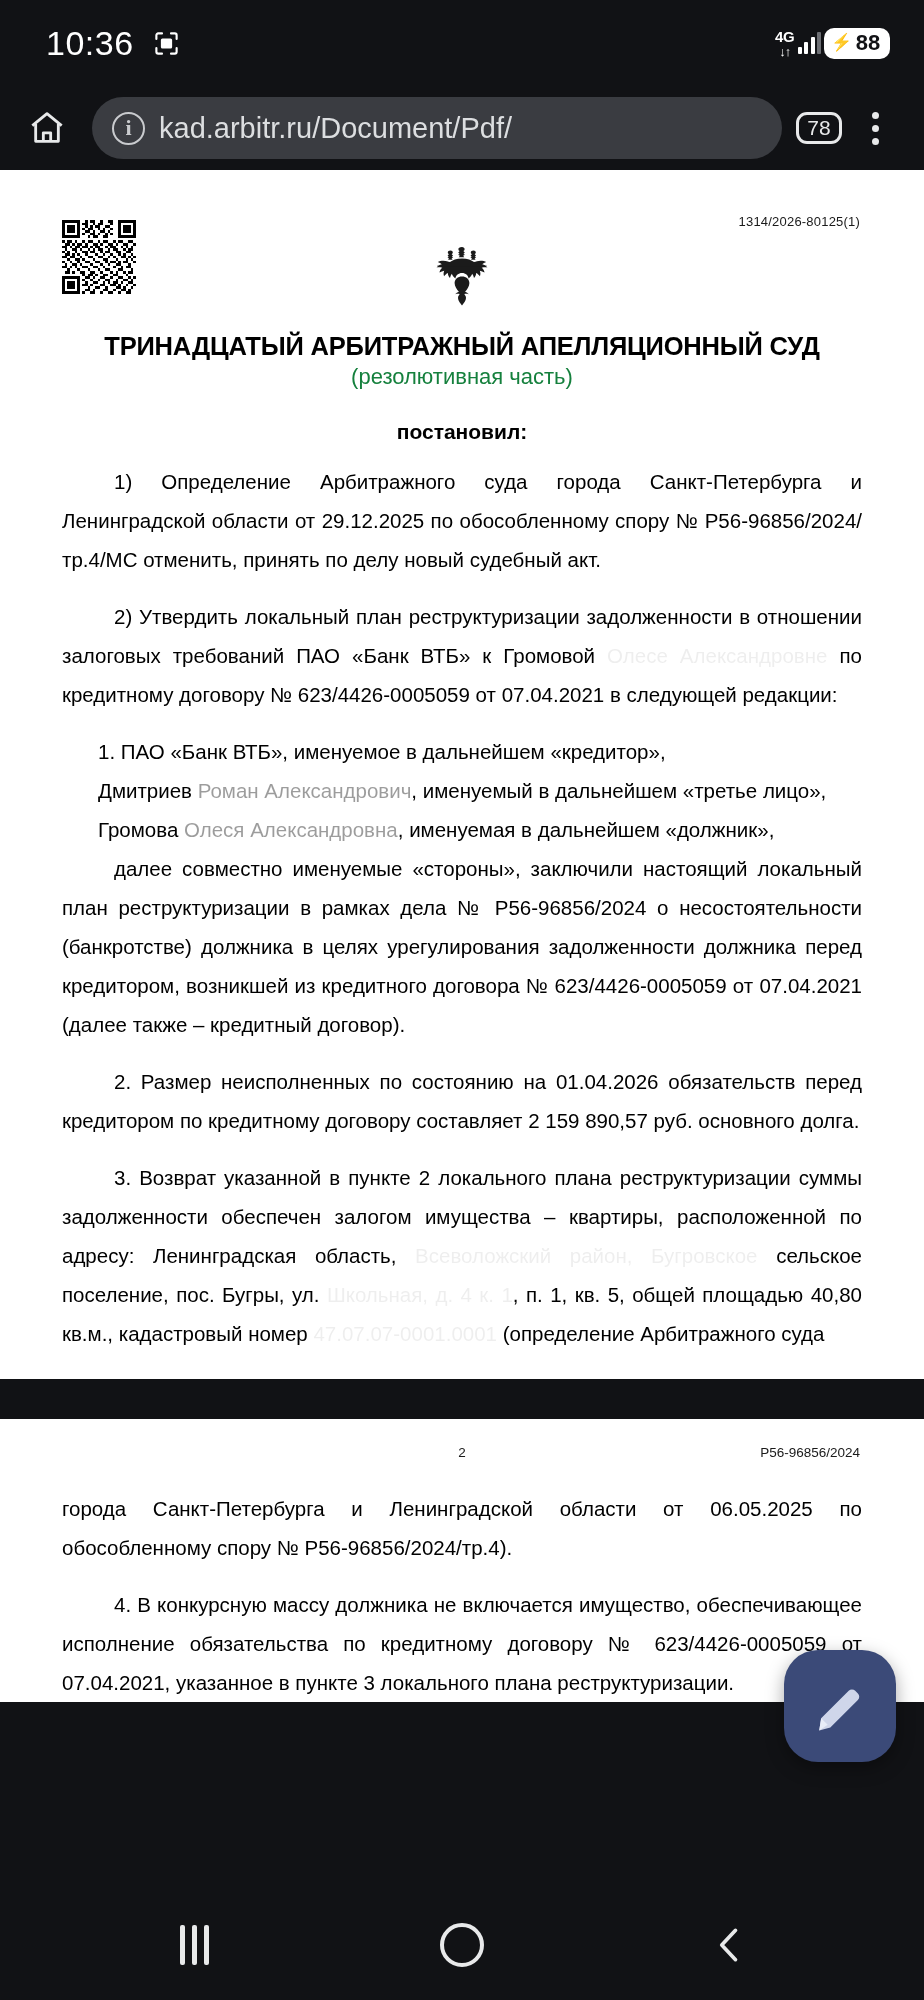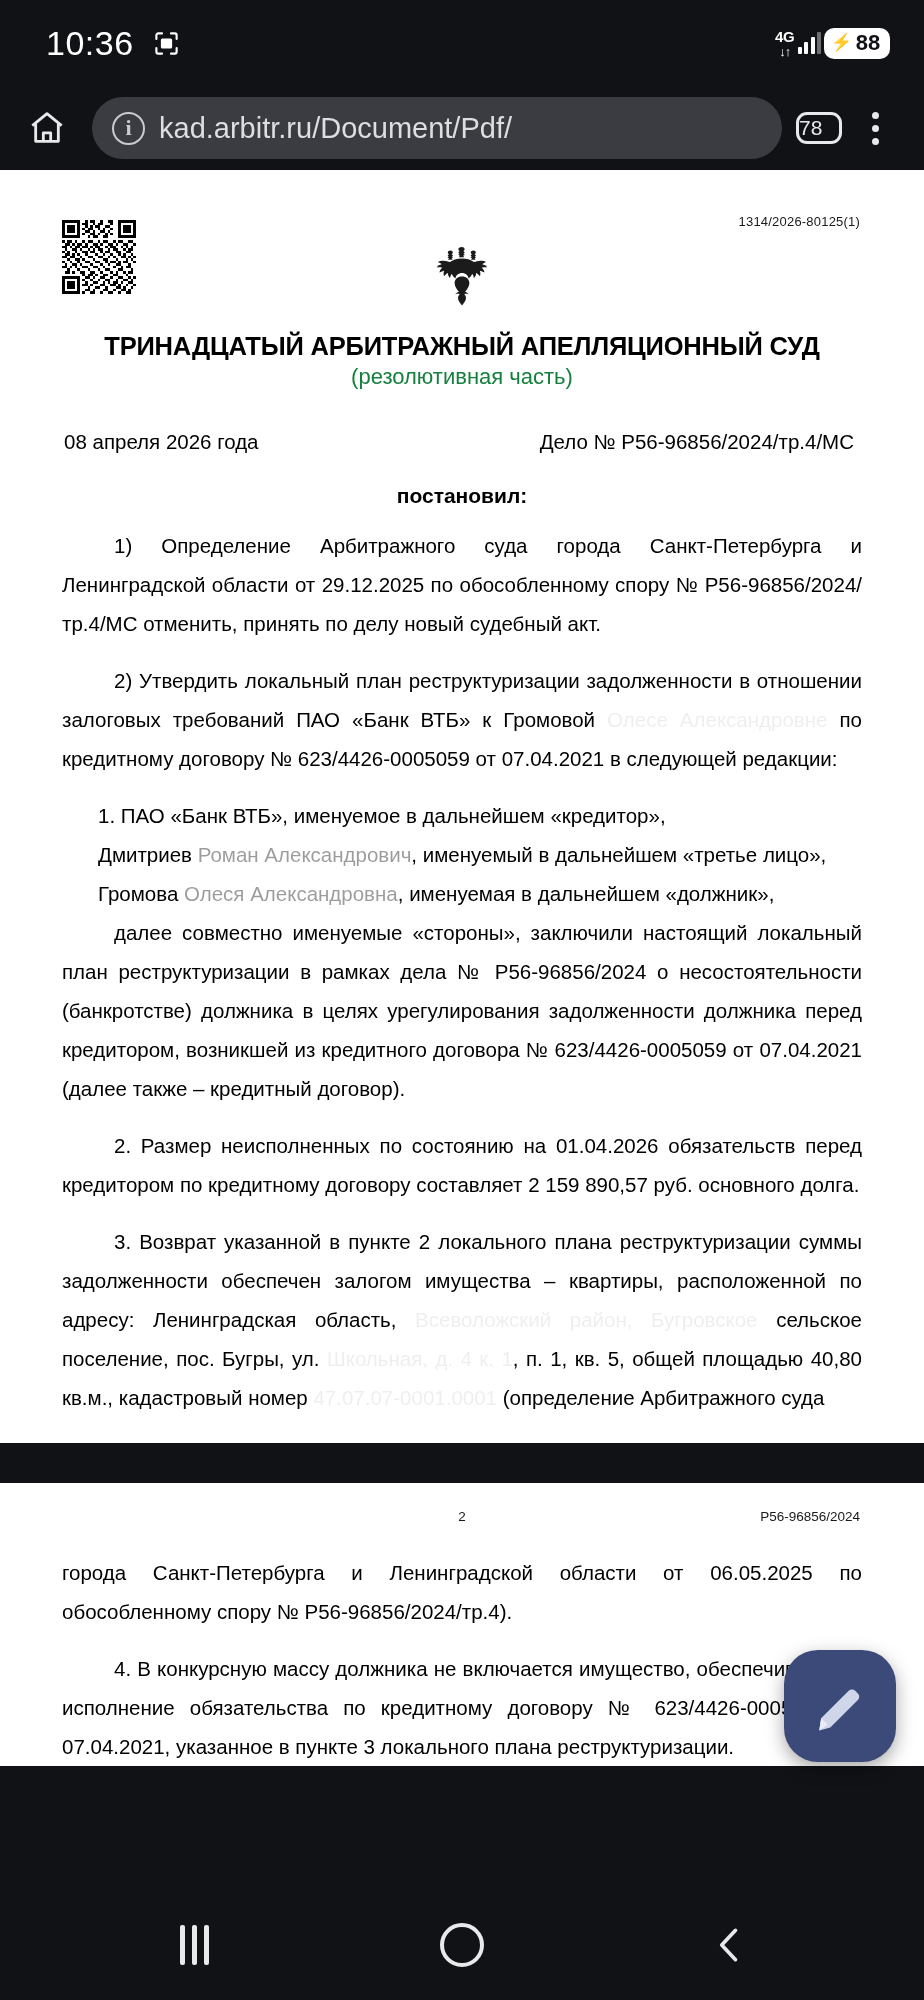--- a/index.html
+++ b/index.html
@@ -147,21 +147,21 @@
     color: #dcdee0;
     font-size: 29px;
     white-space: nowrap;
     overflow: hidden;
     text-overflow: clip;
   }
   .tabs-btn {
     width: 46px; height: 32px;
     border: 3px solid #e8e9ea;
     border-radius: 11px;
-    display: flex; align-items: center; justify-content: flex-start;
+    display: flex; align-items: center; justify-content: center;
     color: #e8e9ea;
     font-size: 21px;
     font-weight: 500;
     flex: 0 0 auto;
   }
   .kebab {
     width: 50px; height: 62px;
     display: flex; flex-direction: column;
     align-items: center; justify-content: center;
     gap: 6px;
@@ -656,24 +656,20 @@
               <path d="M29 50.5c2.2 0 4 1.5 4 3.6 0 2.6-2.4 5.3-4 7.4-1.6-2.1-4-4.8-4-7.4 0-2.1 1.8-3.6 4-3.6z"></path>
               <rect x="4" y="21" width="50" height="1.1" opacity="0.25"></rect>
             </g>
           </svg>
         </div>
       </div>
 
       <div class="court-title">ТРИНАДЦАТЫЙ АРБИТРАЖНЫЙ АПЕЛЛЯЦИОННЫЙ СУД</div>
       <div class="doc-kind-sub">(резолютивная часть)</div>
 
-      <div class="meta-row">
-        <span>08 апреля 2026 года</span>
-        <span class="case-no">Дело № Р56-96856/2024/тр.4/МС</span>
-      </div>
 
 
       <div class="verdict">постановил:</div>
 
       <p class="body">1) Определение Арбитражного суда города Санкт-Петербурга и Ленинградской области от 29.12.2025 по обособленному спору № Р56-96856/2024/тр.4/МС отменить, принять по делу новый судебный акт.</p>
 
       <p class="body"><span>2) Утвердить локальный план реструктуризации задолженности в отношении залоговых требований ПАО «Банк ВТБ» к Громовой</span> <span class="redact redact-hard">Олесе Александровне</span> <span>по кредитному договору № 623/4426-0005059 от 07.04.2021 в следующей редакции:</span></p>
 
       <p class="body list-sub">1. ПАО «Банк ВТБ», именуемое в дальнейшем «кредитор»,</p>
 

